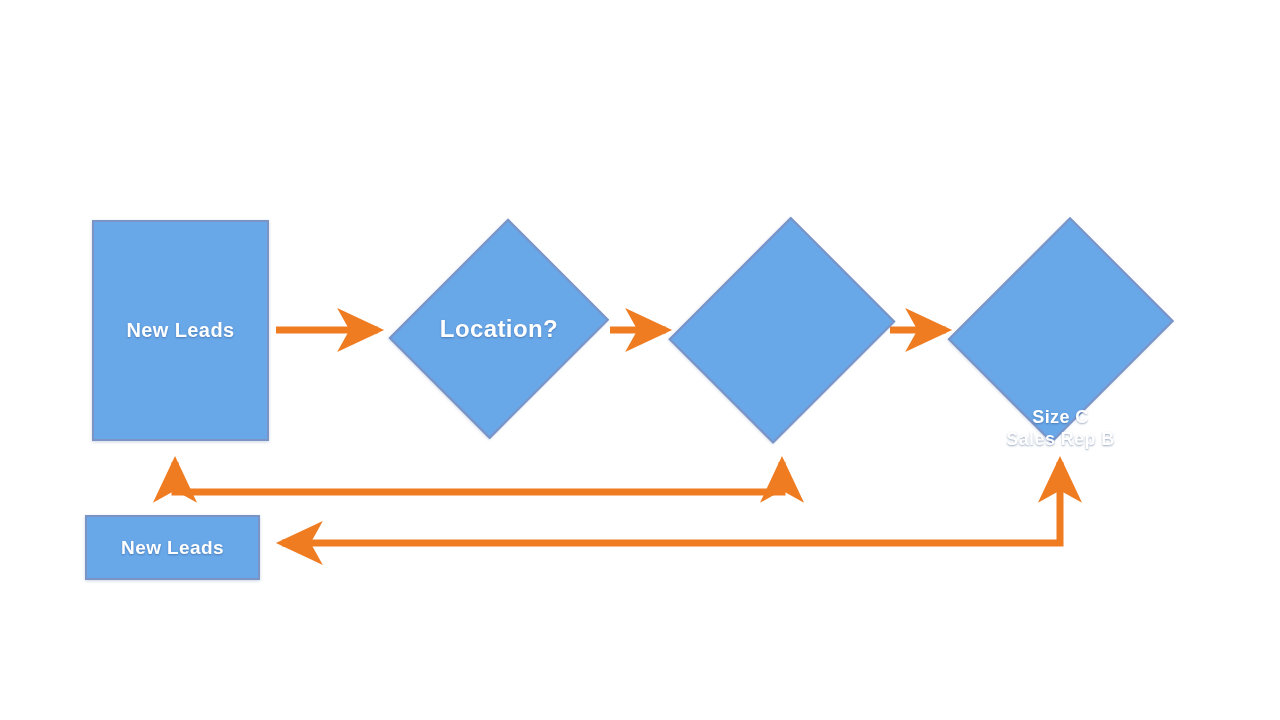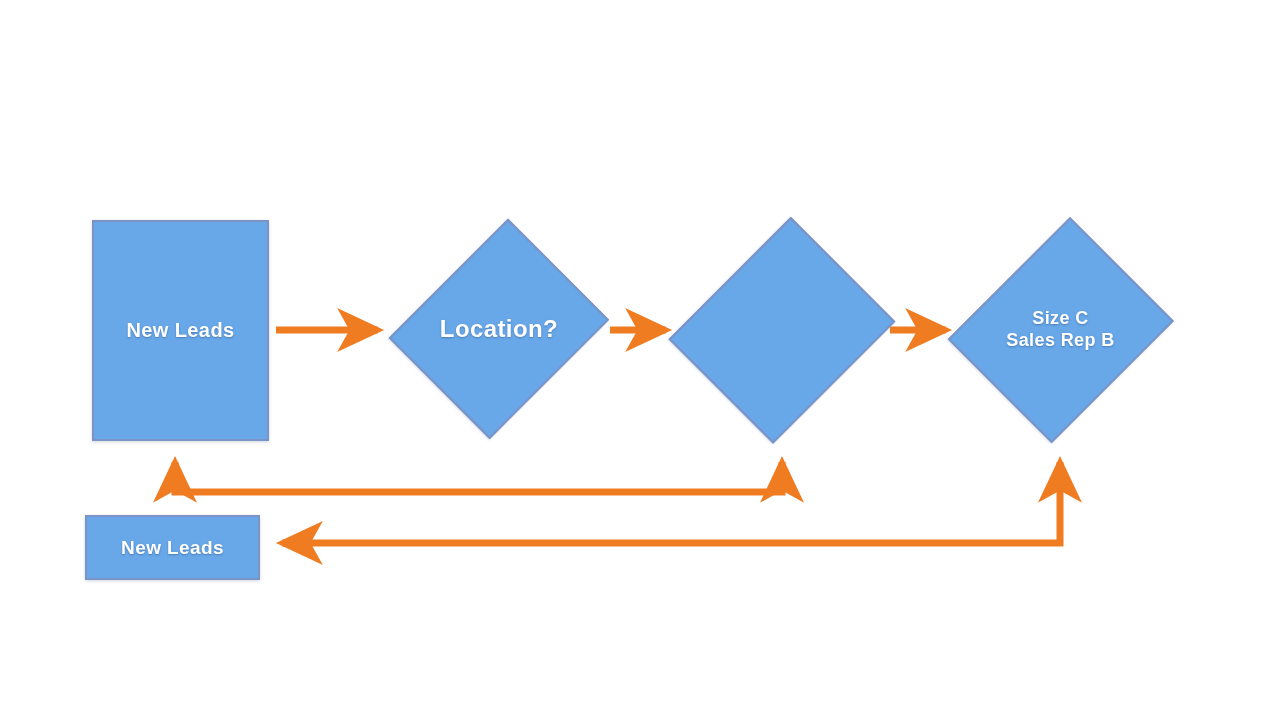--- a/index.html
+++ b/index.html
@@ -110,21 +110,21 @@
 
   <div class="node diamond" style="left:398px; top:210px; width:202px; height:238px; font-size:24px;">
     <span class="dshape"></span>
     <span class="label">Location?</span>
   </div>
 
   <div class="node diamond" style="left:678px; top:208px; width:208px; height:243px; font-size:18px;">
     <span class="dshape"></span>
   </div>
 
-  <div class="node diamond" style="left:957px; top:208px; width:207px; height:243px; font-size:18px;">
+  <div class="node diamond" style="left:957px; top:208px; width:207px; height:243px; font-size:18px;align-items:flex-end;">
     <span class="dshape"></span>
     <span class="label">Size C
 Sales Rep B</span>
   </div>
 
   <div class="node rect" style="left:85px; top:515px; width:175px; height:65px; font-size:19px;">
     <span class="label">New Leads</span>
   </div>
 
 </div>

